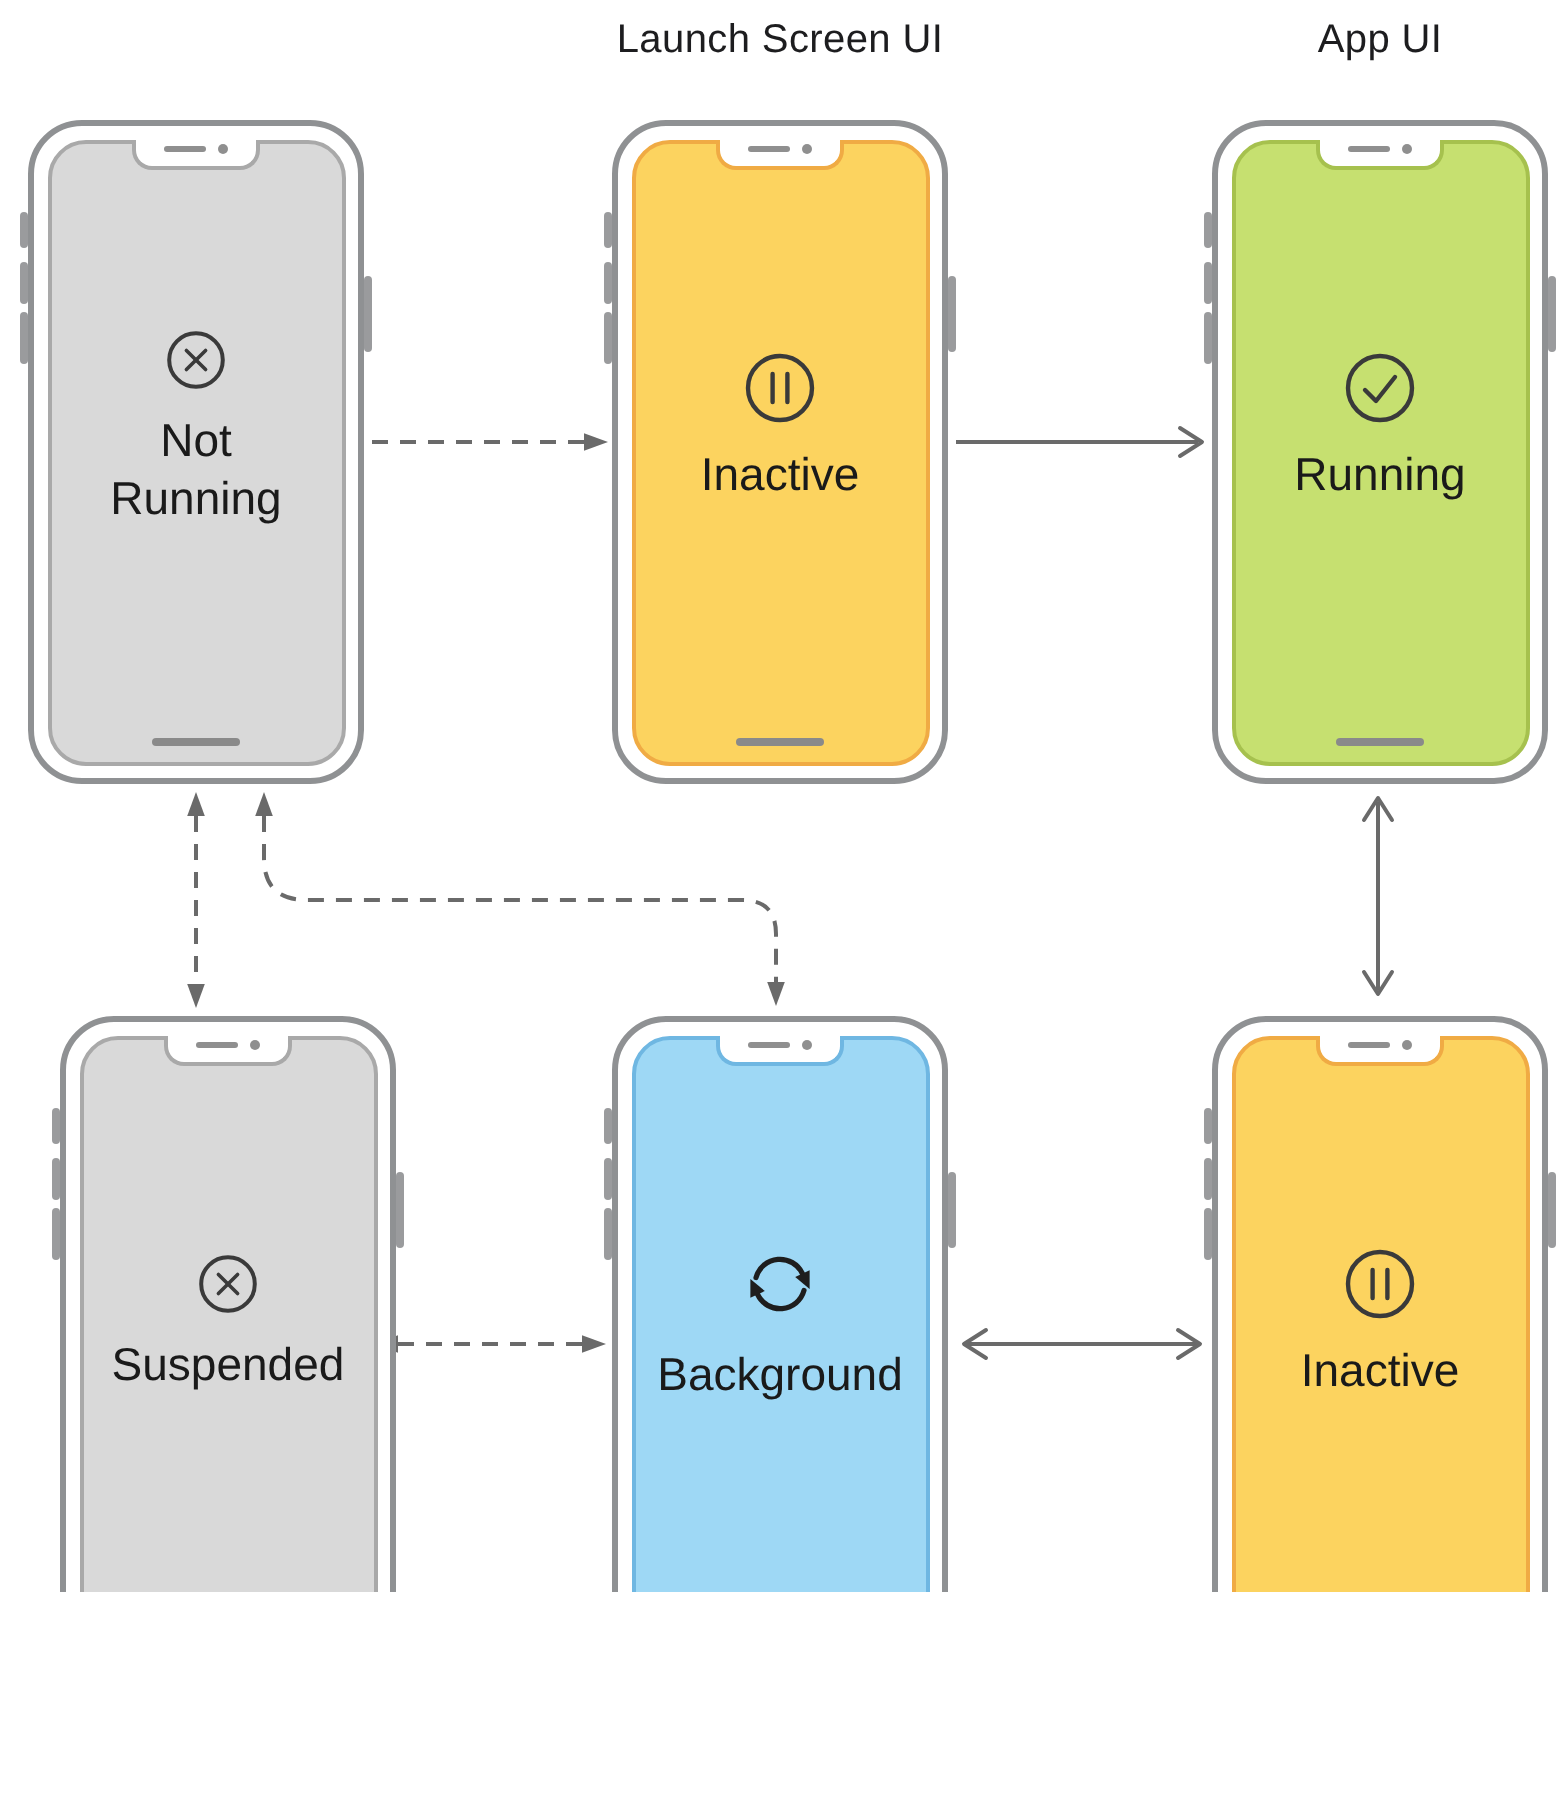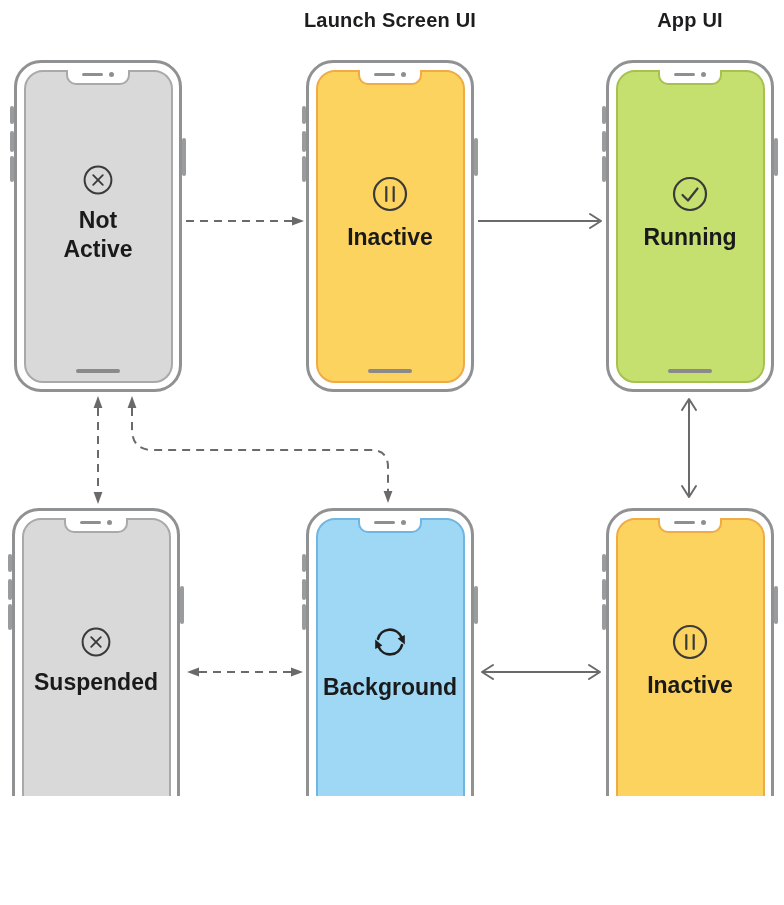--- a/index.html
+++ b/index.html
@@ -1,35 +1,34 @@
 <!DOCTYPE html>
 <html><head>
 <meta charset="utf-8">
 <style>
   html,body{margin:0;padding:0;background:#fff;}
   #canvas{
     position:relative;width:784px;height:796px;background:#fff;overflow:hidden;
     font-family:"Liberation Sans",sans-serif;
-    font-weight:bold;
     --arrow:#6a6a6a; --frame:#8f9193; --btn:#9a9b9d; --text:#1a1a1a;
   }
   .col-header{
     position:absolute;top:9px;width:300px;text-align:center;
     font-size:20px;color:#1d1d1f;letter-spacing:.2px;
   }
   #header-launch{left:240px;}
   #header-app{left:540px;}
 
   
   .phone{
     position:absolute;width:168px;height:332px;box-sizing:border-box;
     background:#fff;border:3.5px solid var(--frame);border-radius:27px;
   }
   .pos-r1c1{left:14px;top:60px}   .pos-r1c2{left:306px;top:60px}   .pos-r1c3{left:606px;top:60px}
-  .pos-r2c1{left:12px;top:508px}  .pos-r2c2{left:306px;top:508px}  .pos-r2c3{left:606px;top:508px}
+  .pos-r2c1{left:30px;top:508px}  .pos-r2c2{left:306px;top:508px}  .pos-r2c3{left:606px;top:508px}
 
   .screen{
     position:absolute;inset:6.5px;box-sizing:border-box;
     background:var(--screen);border:2px solid var(--stroke);border-radius:19px;
   }
   .notch{
     position:absolute;top:-2px;left:50%;transform:translateX(-50%);
     width:64px;height:15px;box-sizing:border-box;background:#fff;
     border:2px solid var(--stroke);border-top:none;border-radius:0 0 10px 10px;
   }
@@ -137,21 +136,21 @@
         <div class="content">
           <span class="icon icon-x-circle">
             <svg width="30" height="30" viewBox="0 0 30 30">
               <circle cx="15" cy="15" r="13.4" fill="none" stroke="#3a3a3a" stroke-width="2"></circle>
               <line x1="10.2" y1="10.2" x2="19.8" y2="19.8" stroke="#3a3a3a" stroke-width="1.8" stroke-linecap="round"></line>
               <line x1="19.8" y1="10.2" x2="10.2" y2="19.8" stroke="#3a3a3a" stroke-width="1.8" stroke-linecap="round"></line>
             </svg>
           </span>
 
           <span class="label">Not
-Active</span>
+Running</span>
         </div>
         <span class="home-indicator"></span>
       </div>
     </div>
     <div class="phone pos-r1c2" style="--screen: #fcd35f; --stroke: #f0ab44;">
       <span class="sbtn mute"></span>
       <span class="sbtn vol-up"></span>
       <span class="sbtn vol-down"></span>
       <span class="sbtn power"></span>
       <div class="screen">

